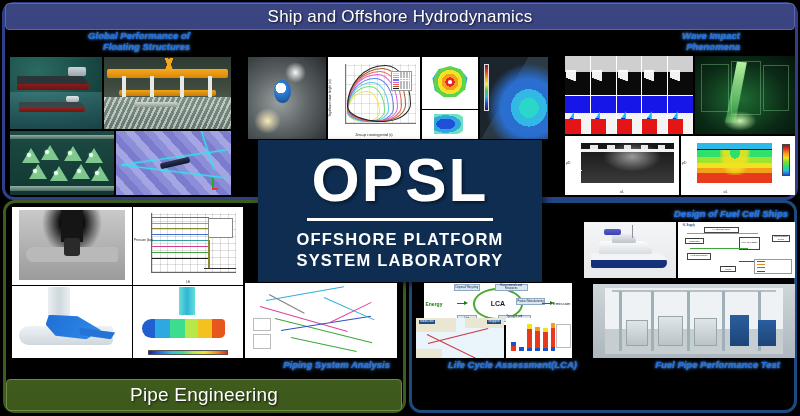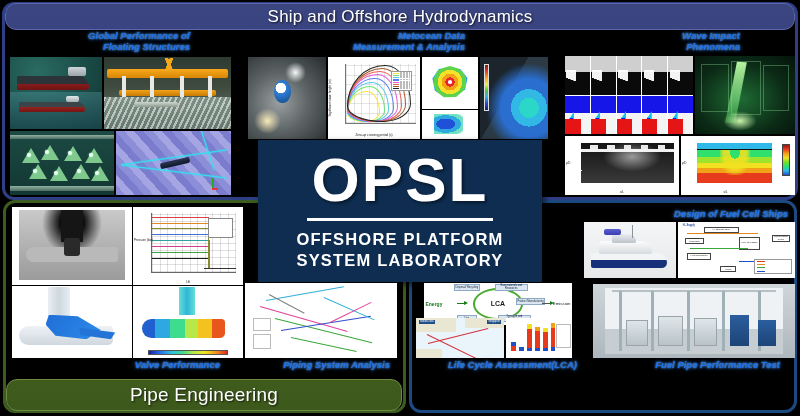--- a/index.html
+++ b/index.html
@@ -21,21 +21,21 @@
   .frame-hydro { left: 2px; top: 2px; width: 796px; height: 198px; border-color: #2e3f86; }
   .frame-pipe  { left: 3px; top: 200px; width: 403px; height: 213px; border-color: #3d5c1f; }
   .frame-h2    { left: 409px; top: 200px; width: 388px; height: 213px; border-color: #1c4a80; }
 
   
   .banner {
     position: absolute;
     display: flex; align-items: center; justify-content: center;
     color: #fff;
     text-shadow: 1px 1px 2px rgba(0,0,0,.7);
-    border-radius: 11px;
+    border-radius: 4px;
     letter-spacing: .2px;
   }
   .banner-top {
     left: 5px; top: 3px; width: 790px; height: 27px;
     background: linear-gradient(#3b4580, #3a4480);
     border: 1px solid #5c66a8;
     font-size: 17px; font-weight: 400;
   }
   .banner-pipe {
     left: 6px; top: 379px; width: 396px; height: 32px;
@@ -486,22 +486,20 @@
   </div>
 
   <div class="tile gp-cfd" style="left:116px; top:131px; width:115px; height:64px;">
     <div class="line" style="left:4%; top:40%; width:92%; transform:rotate(-8deg);"></div>
     <div class="line" style="left:4%; top:62%; width:92%; transform:rotate(7deg);"></div>
     <div class="line" style="left:46%; top:10%; width:60%; transform:rotate(72deg);"></div>
     <div class="shipblk"></div>
     <div class="axis"></div>
   </div>
 
-  <div class="cap" style="left:305px; top:30px; width:160px;">Metocean Data
-Measurement &amp; Analysis</div>
 
   <div class="tile mo-buoy" style="left:248px; top:57px; width:78px; height:82px;">
     <div class="glint"></div>
       <div class="bd"></div>
       <div class="flare"></div>
   </div>
 
   <div class="tile mo-scatter wtile" style="left:328px; top:57px; width:92px; height:82px;">
     <div class="plot">
       <div class="ring" style="left:2%;  top:46%; width:46%; height:52%; border-color:#f2e34a;"></div>
@@ -653,21 +651,20 @@
       <div class="jet"></div>
       <div class="jet2"></div>
   </div>
 
   <div class="tile vp-cfd wtile" style="left:133px; top:286px; width:110px; height:72px;">
     <div class="pipe"></div>
       <div class="low"></div>
       <div class="cb"></div>
   </div>
 
-  <div class="cap" style="left:30px; top:359px; width:190px;">Valve Performance</div>
 
   <div class="tile pipe-diag wtile" style="left:245px; top:283px; width:152px; height:75px;">
     <div class="ln" style="left:10%; top:30%; width:60%; background:#e0409a; transform:rotate(16deg);"></div>
     <div class="ln" style="left:14%; top:22%; width:52%; background:#30b0d8; transform:rotate(-10deg);"></div>
     <div class="ln" style="left:20%; top:46%; width:66%; background:#3aa83a; transform:rotate(14deg);"></div>
     <div class="ln" style="left:24%; top:62%; width:60%; background:#3050c8; transform:rotate(-9deg);"></div>
     <div class="ln" style="left:52%; top:18%; width:36%; background:#30b0d8; transform:rotate(24deg);"></div>
     <div class="ln" style="left:56%; top:52%; width:30%; background:#e0409a; transform:rotate(-26deg);"></div>
     <div class="ln" style="left:30%; top:72%; width:44%; background:#3aa83a; transform:rotate(12deg);"></div>
     <div class="ln" style="left:16%; top:14%; width:26%; background:#808080; transform:rotate(28deg);"></div>

